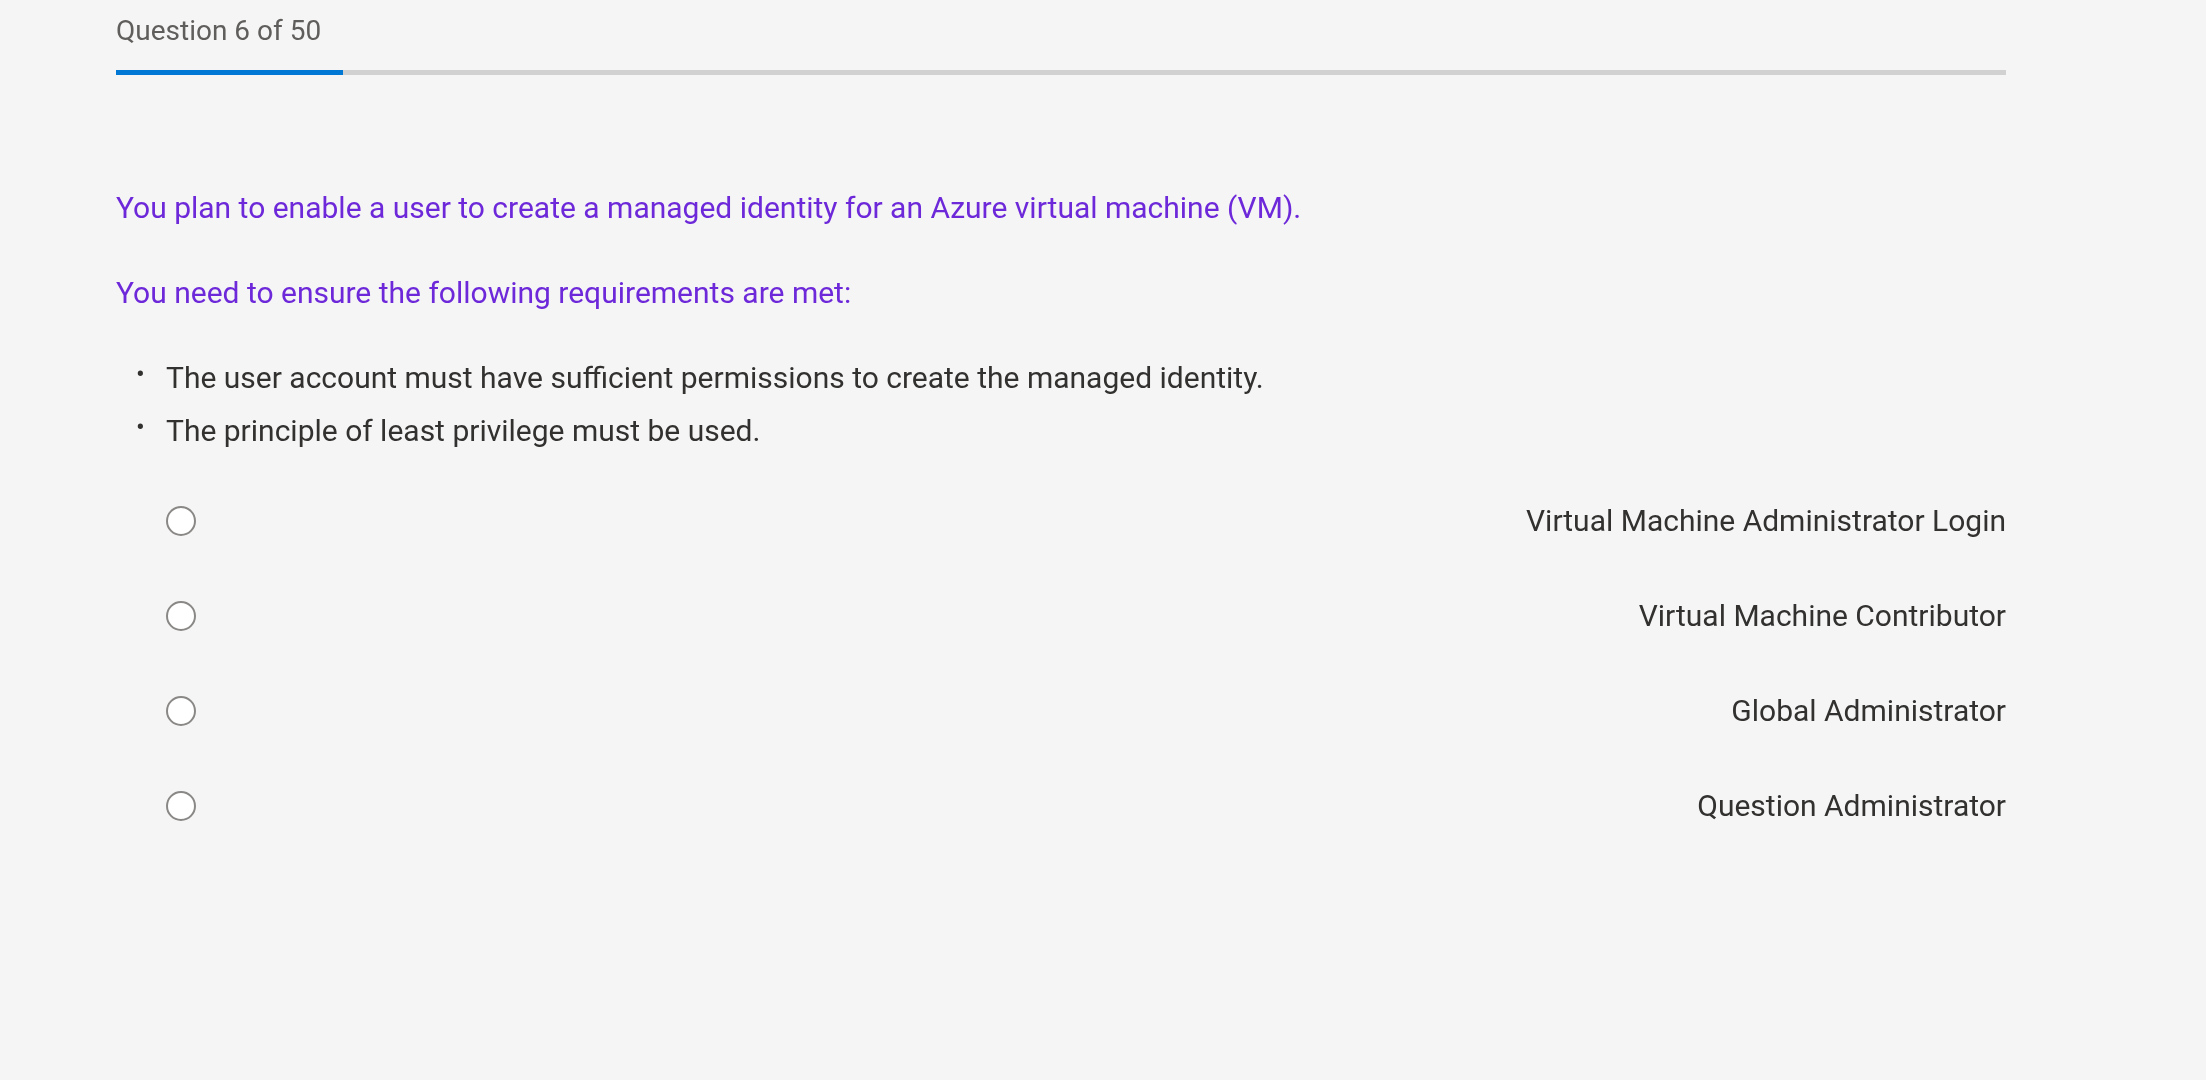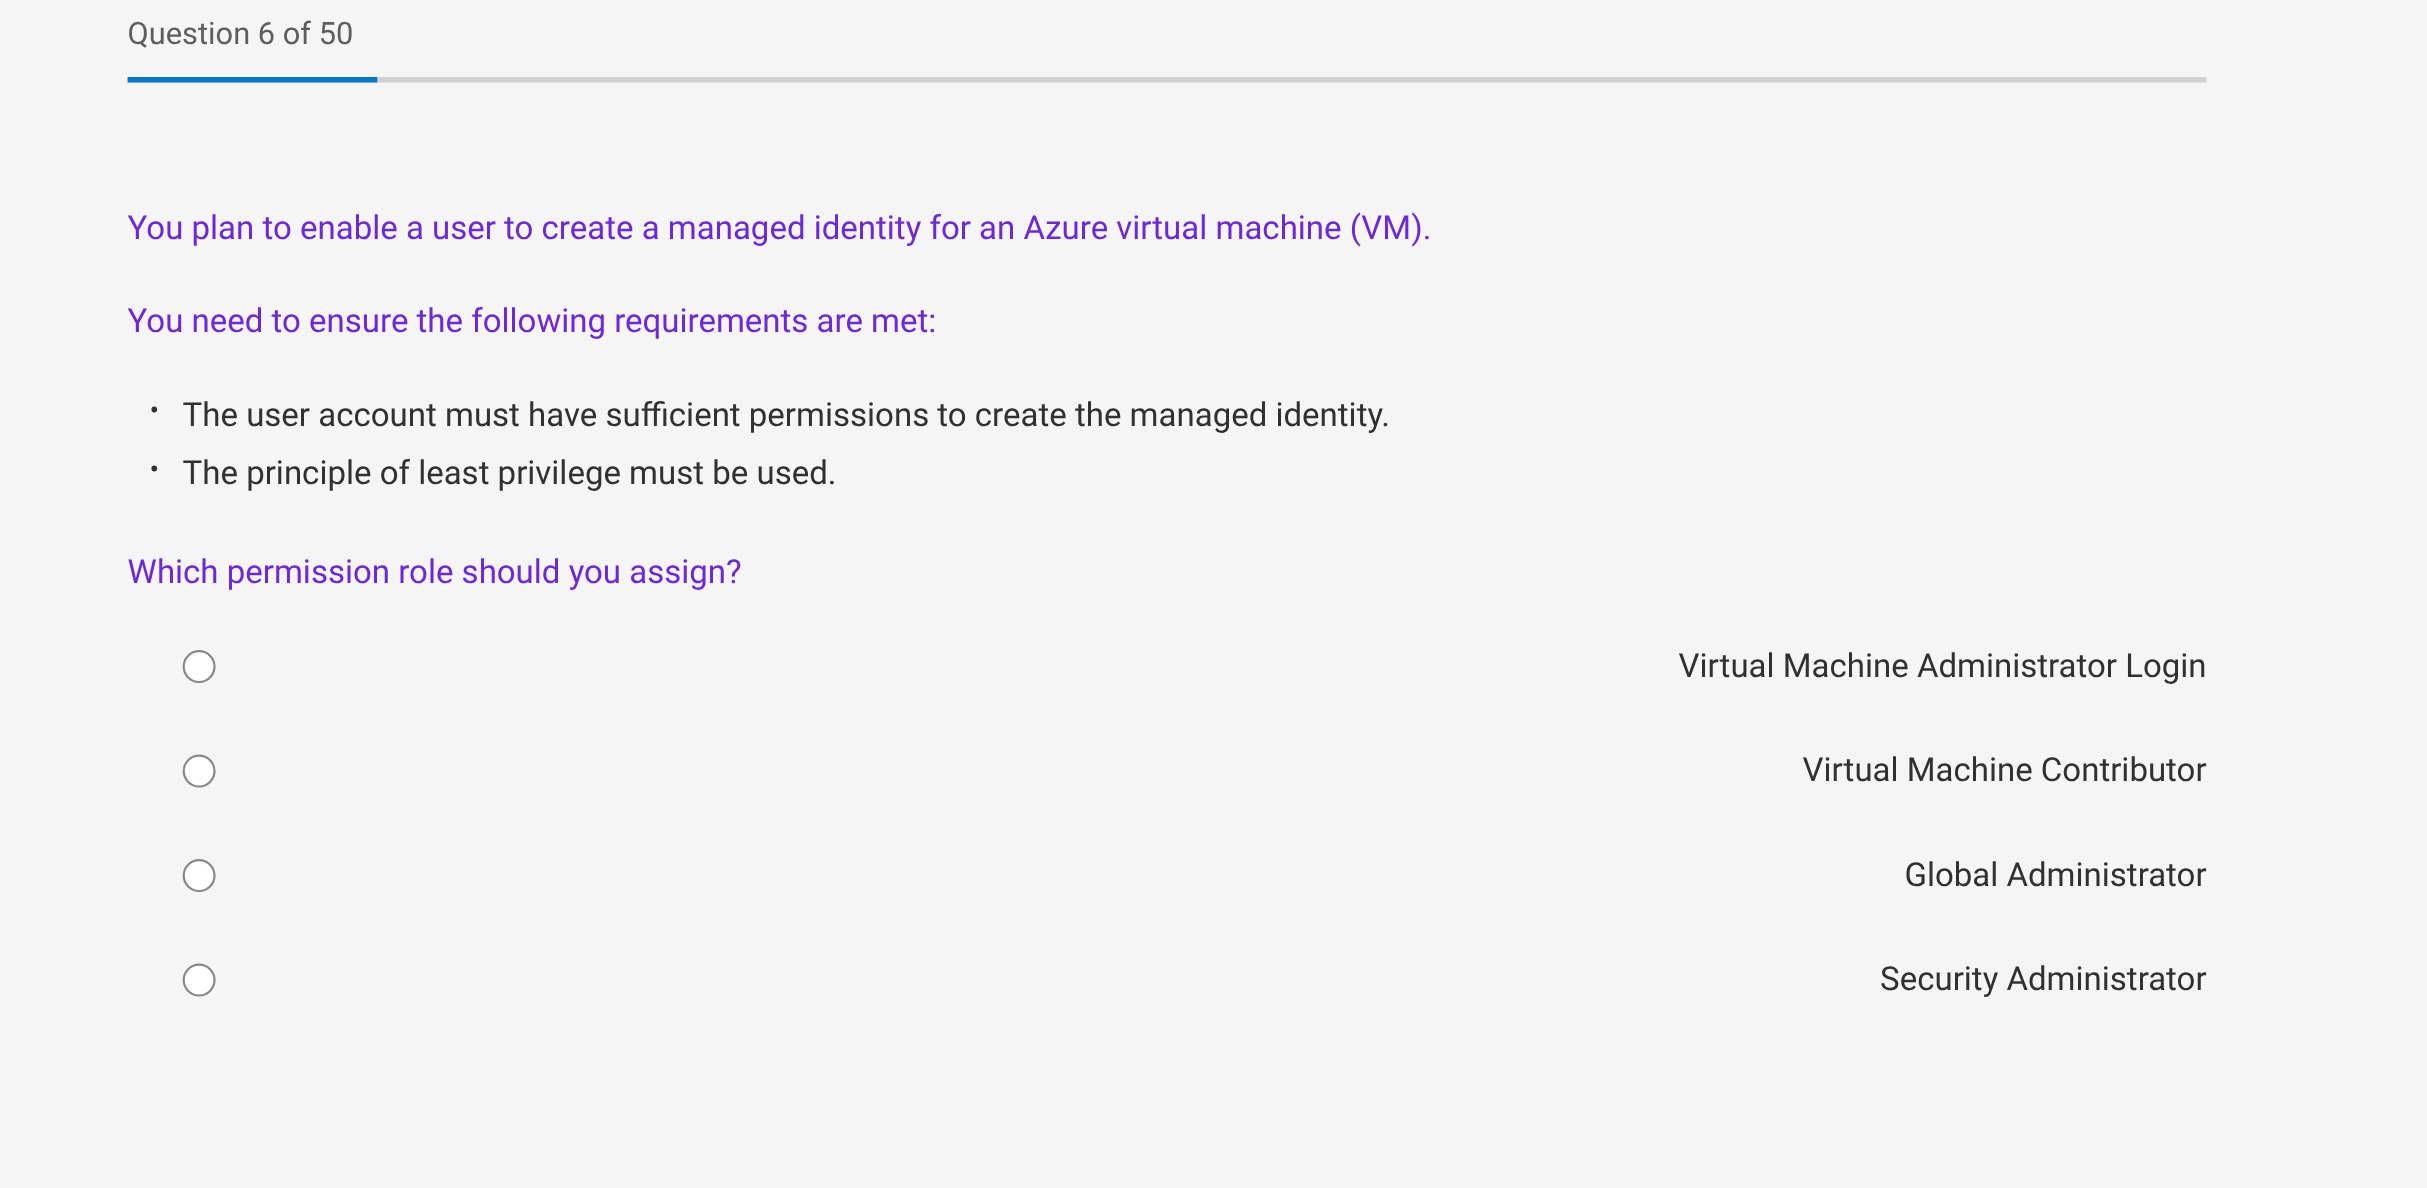--- a/index.html
+++ b/index.html
@@ -99,34 +99,33 @@
     <div class="progress-fill" style="width:12%"></div>
   </div>
 
   <div class="question-body">
     <p>You plan to enable a user to create a managed identity for an Azure virtual machine (VM).</p>
     <p>You need to ensure the following requirements are met:</p>
     <ul>
       <li>The user account must have sufficient permissions to create the managed identity.</li>
       <li>The principle of least privilege must be used.</li>
     </ul>
-    <p class="question-prompt">Which permission role should you assign?</p>
   </div>
 
   <div class="options">
     <div class="option">
       <span class="radio-circle"></span>
       <span class="option-label">Virtual Machine Administrator Login</span>
     </div>
     <div class="option">
       <span class="radio-circle"></span>
       <span class="option-label">Virtual Machine Contributor</span>
     </div>
     <div class="option">
       <span class="radio-circle"></span>
       <span class="option-label">Global Administrator</span>
     </div>
     <div class="option">
       <span class="radio-circle"></span>
-      <span class="option-label">Security Administrator</span>
+      <span class="option-label">Question Administrator</span>
     </div>
   </div>
 </div>
 
 </body></html>

